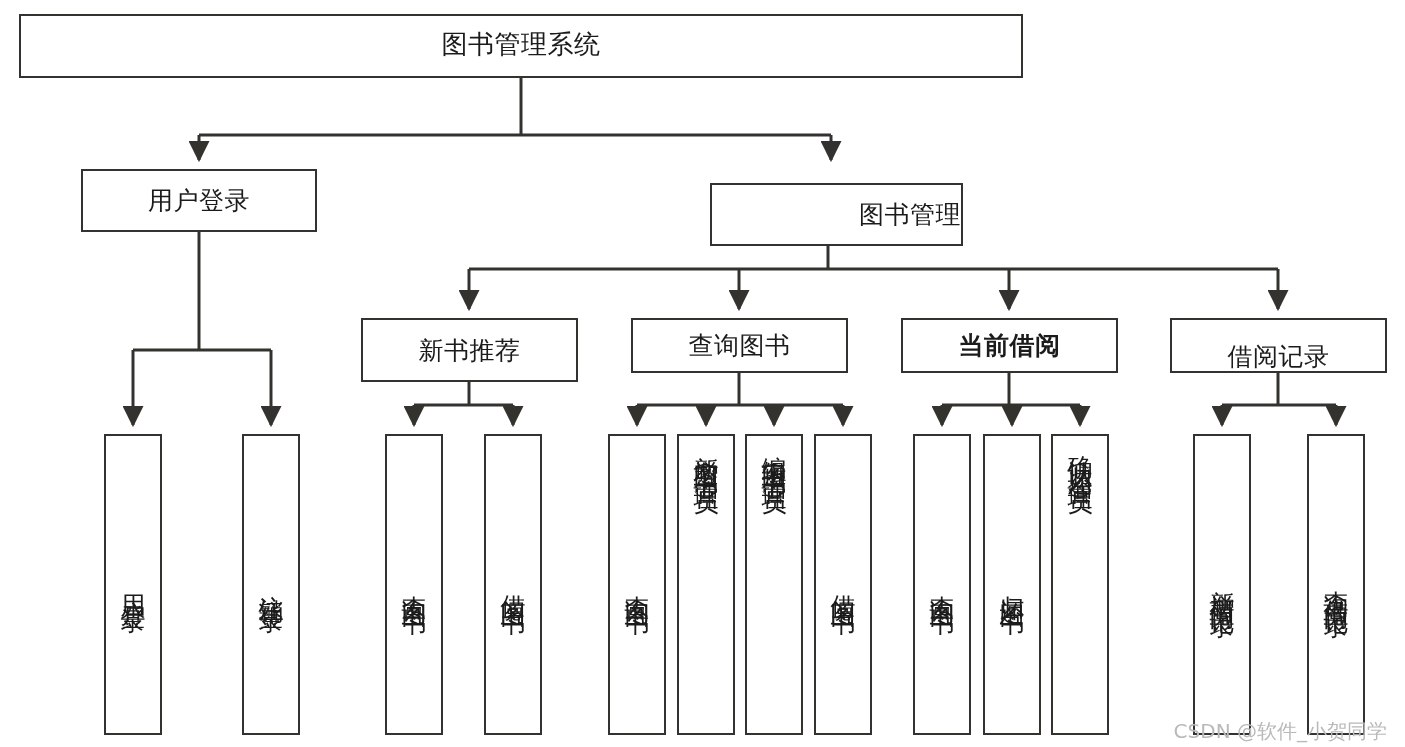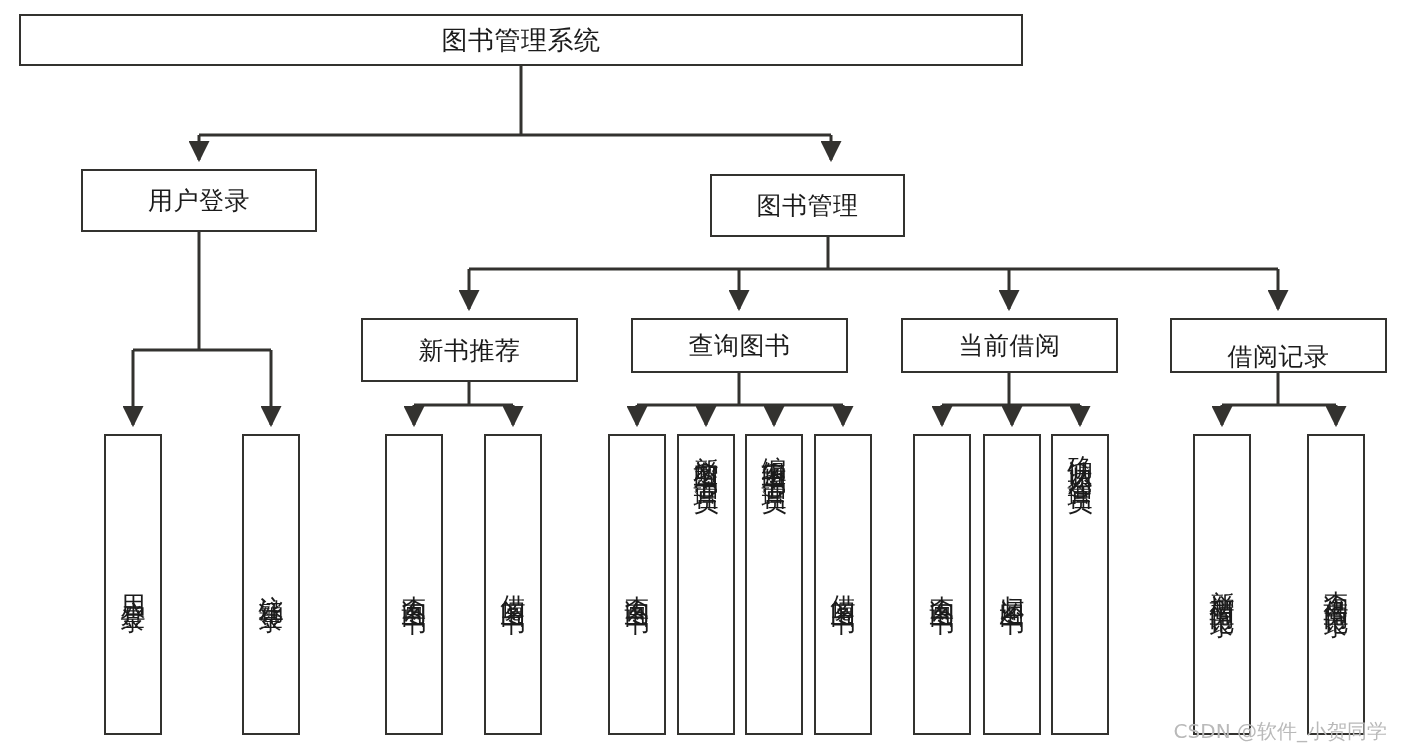--- a/index.html
+++ b/index.html
@@ -128,38 +128,38 @@
       <path d="M 1012 405 L 1012 425" marker-end="url(#arrow)"></path>
       <path d="M 1080 405 L 1080 425" marker-end="url(#arrow)"></path>
 
       <path d="M 1278 373 L 1278 405"></path>
       <path d="M 1222 405 L 1336 405"></path>
       <path d="M 1222 405 L 1222 425" marker-end="url(#arrow)"></path>
       <path d="M 1336 405 L 1336 425" marker-end="url(#arrow)"></path>
     </g>
   </svg>
 
-  <div class="node horiz root" id="node-root" style="left: 19px; top: 14px; width: 1004px; height: 52px;">
+  <div class="node horiz root" id="node-root" style="left: 19px; top: 14px; width: 1004px; height: 64px; font-family: Liberation Mono, monospace;">
     <span class="label">图书管理系统</span>
   </div>
 
   <div class="node horiz" id="node-l2-0" style="left: 81px; top: 169px; width: 236px; height: 63px;">
     <span class="label">用户登录</span>
   </div>
-  <div class="node horiz" id="node-l2-1" style="left: 710px; top: 174px; width: 195px; height: 63px;">
+  <div class="node horiz" id="node-l2-1" style="left: 710px; top: 183px; width: 253px; height: 63px; justify-content: flex-end;">
     <span class="label">图书管理</span>
   </div>
 
   <div class="node horiz" id="node-l3-0" style="left: 361px; top: 318px; width: 217px; height: 64px;">
     <span class="label">新书推荐</span>
   </div>
   <div class="node horiz" id="node-l3-1" style="left: 631px; top: 318px; width: 217px; height: 55px;">
     <span class="label">查询图书</span>
   </div>
-  <div class="node horiz" id="node-l3-2" style="left: 901px; top: 318px; width: 217px; height: 55px;">
+  <div class="node horiz" id="node-l3-2" style="left: 901px; top: 318px; width: 217px; height: 55px; font-weight: bold;">
     <span class="label">当前借阅</span>
   </div>
   <div class="node horiz" id="node-l3-3" style="left: 1170px; top: 318px; width: 217px; height: 55px; align-items: flex-end;">
     <span class="label">借阅记录</span>
   </div>
 
   <div class="node vert centered" id="node-leaf-0" style="left: 104px; top: 434px; width: 58px; height: 301px;">
     <span class="label">用户登录</span>
   </div>
   <div class="node vert centered" id="node-leaf-1" style="left: 242px; top: 434px; width: 58px; height: 301px;">

